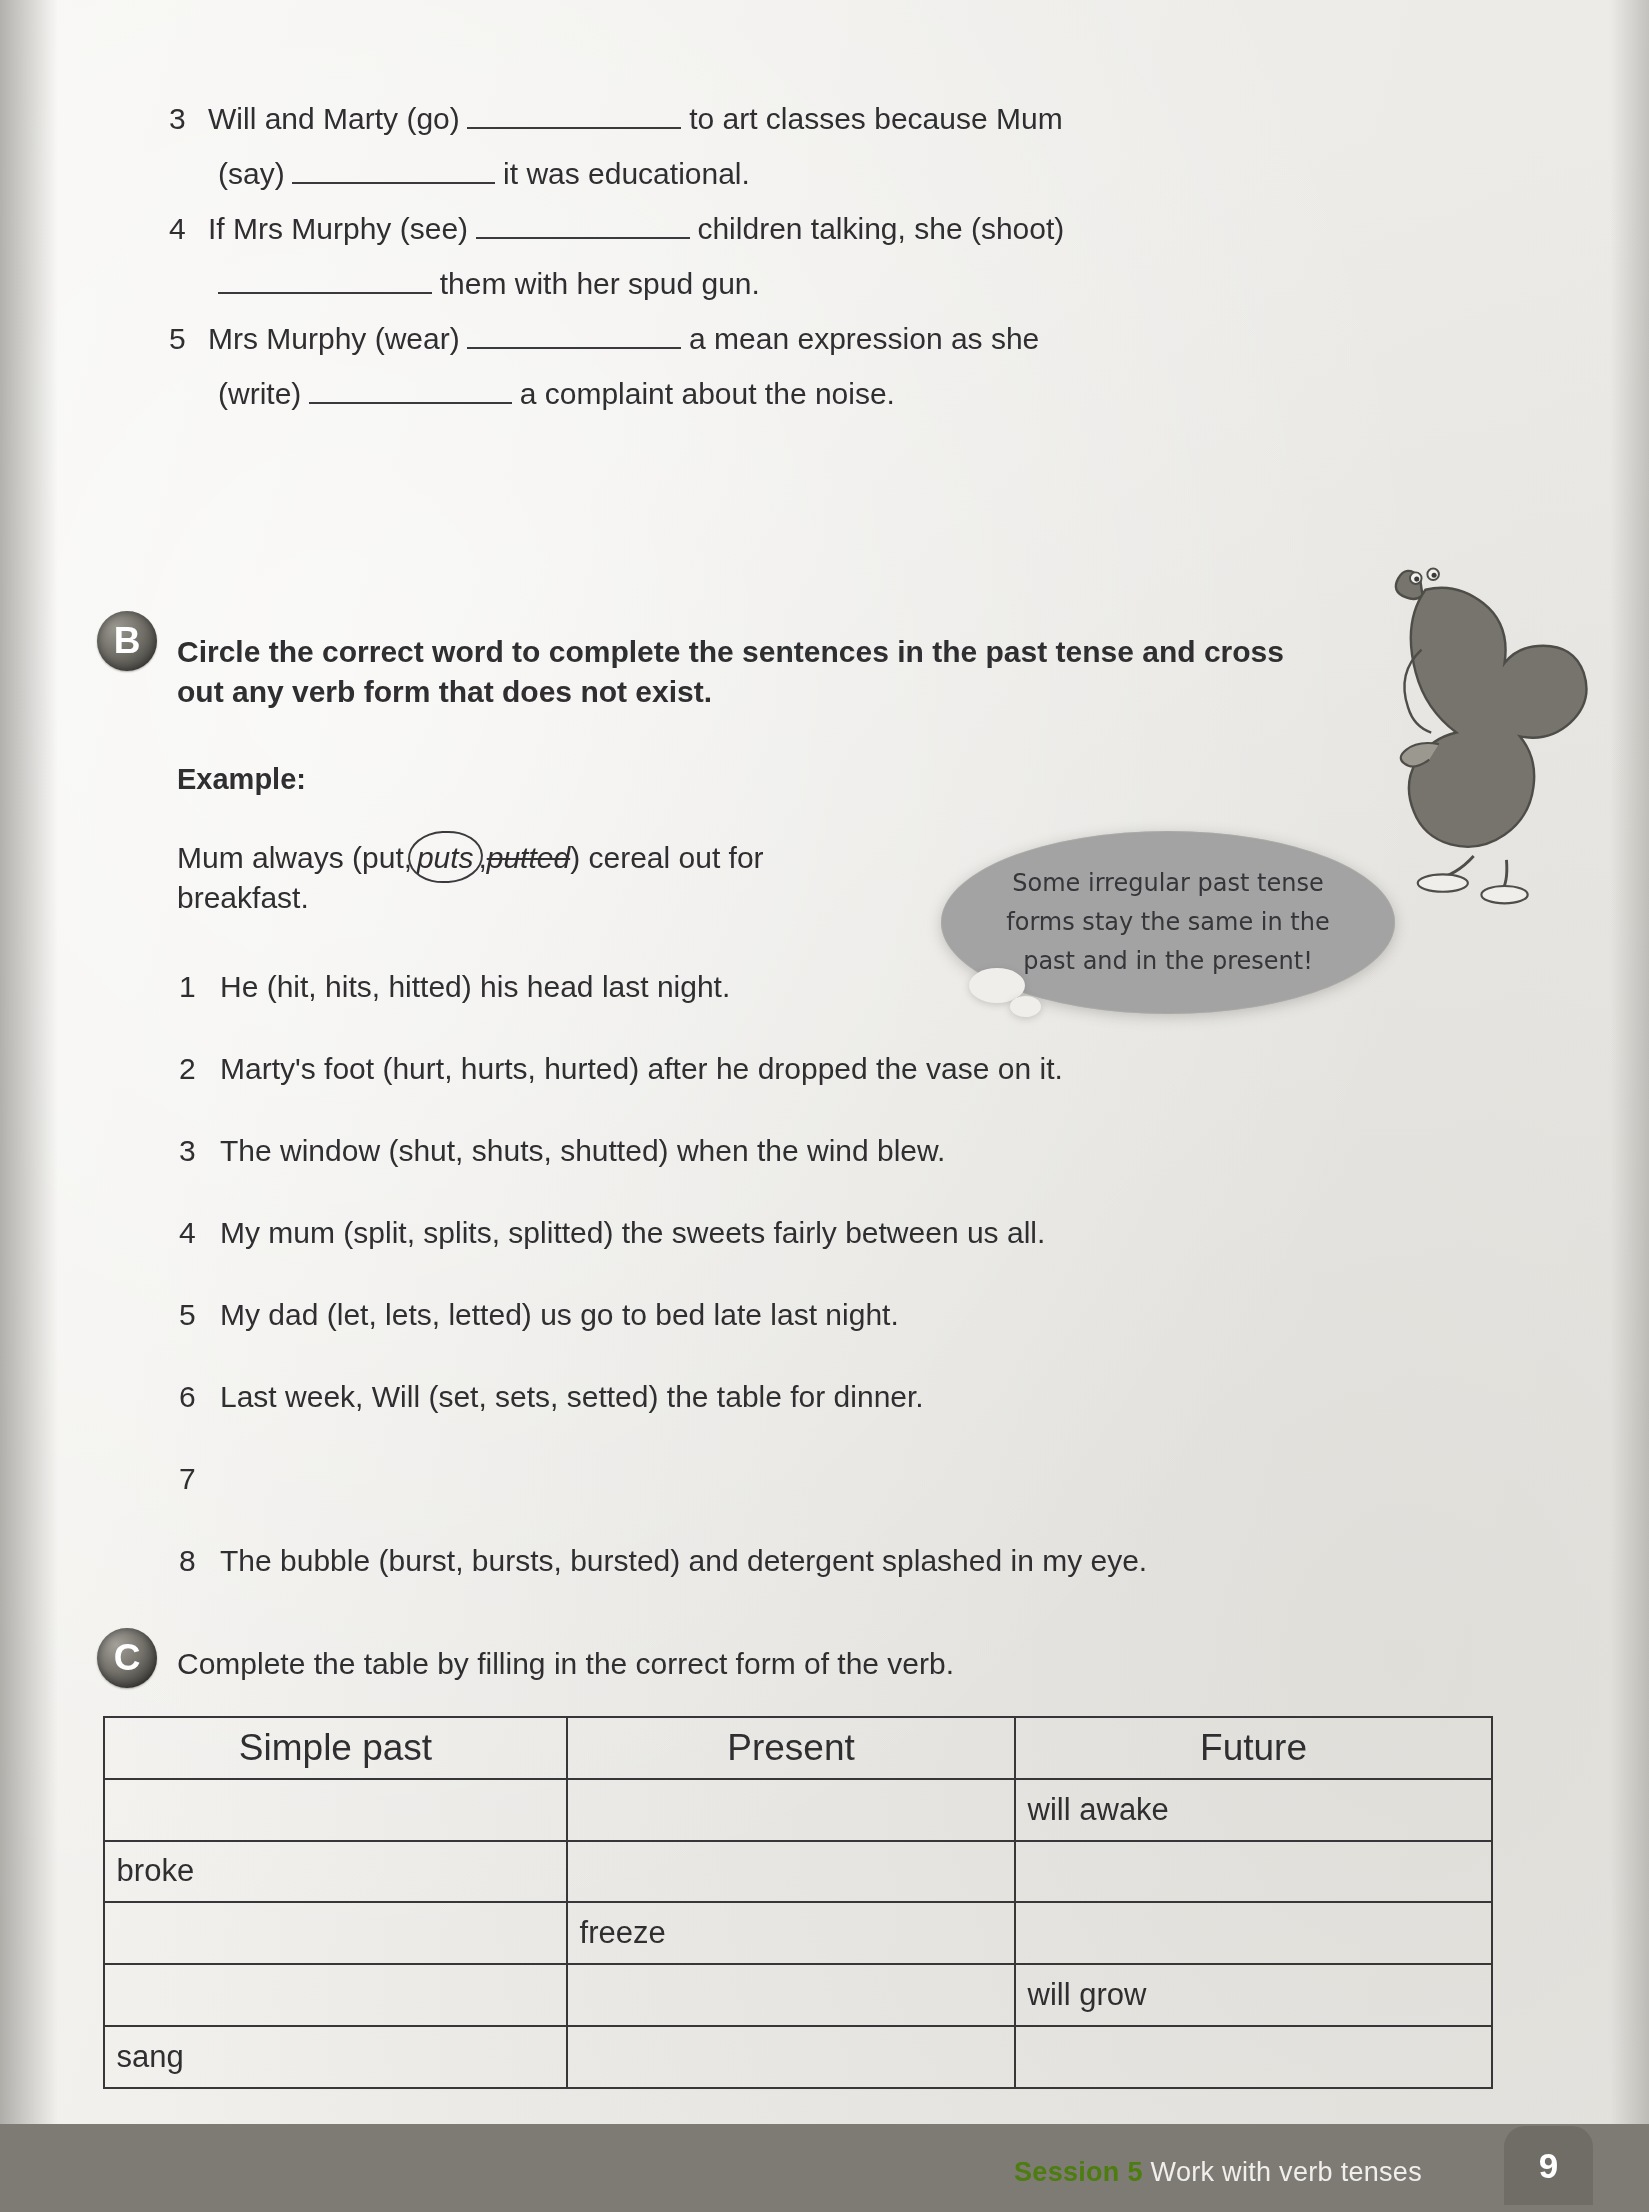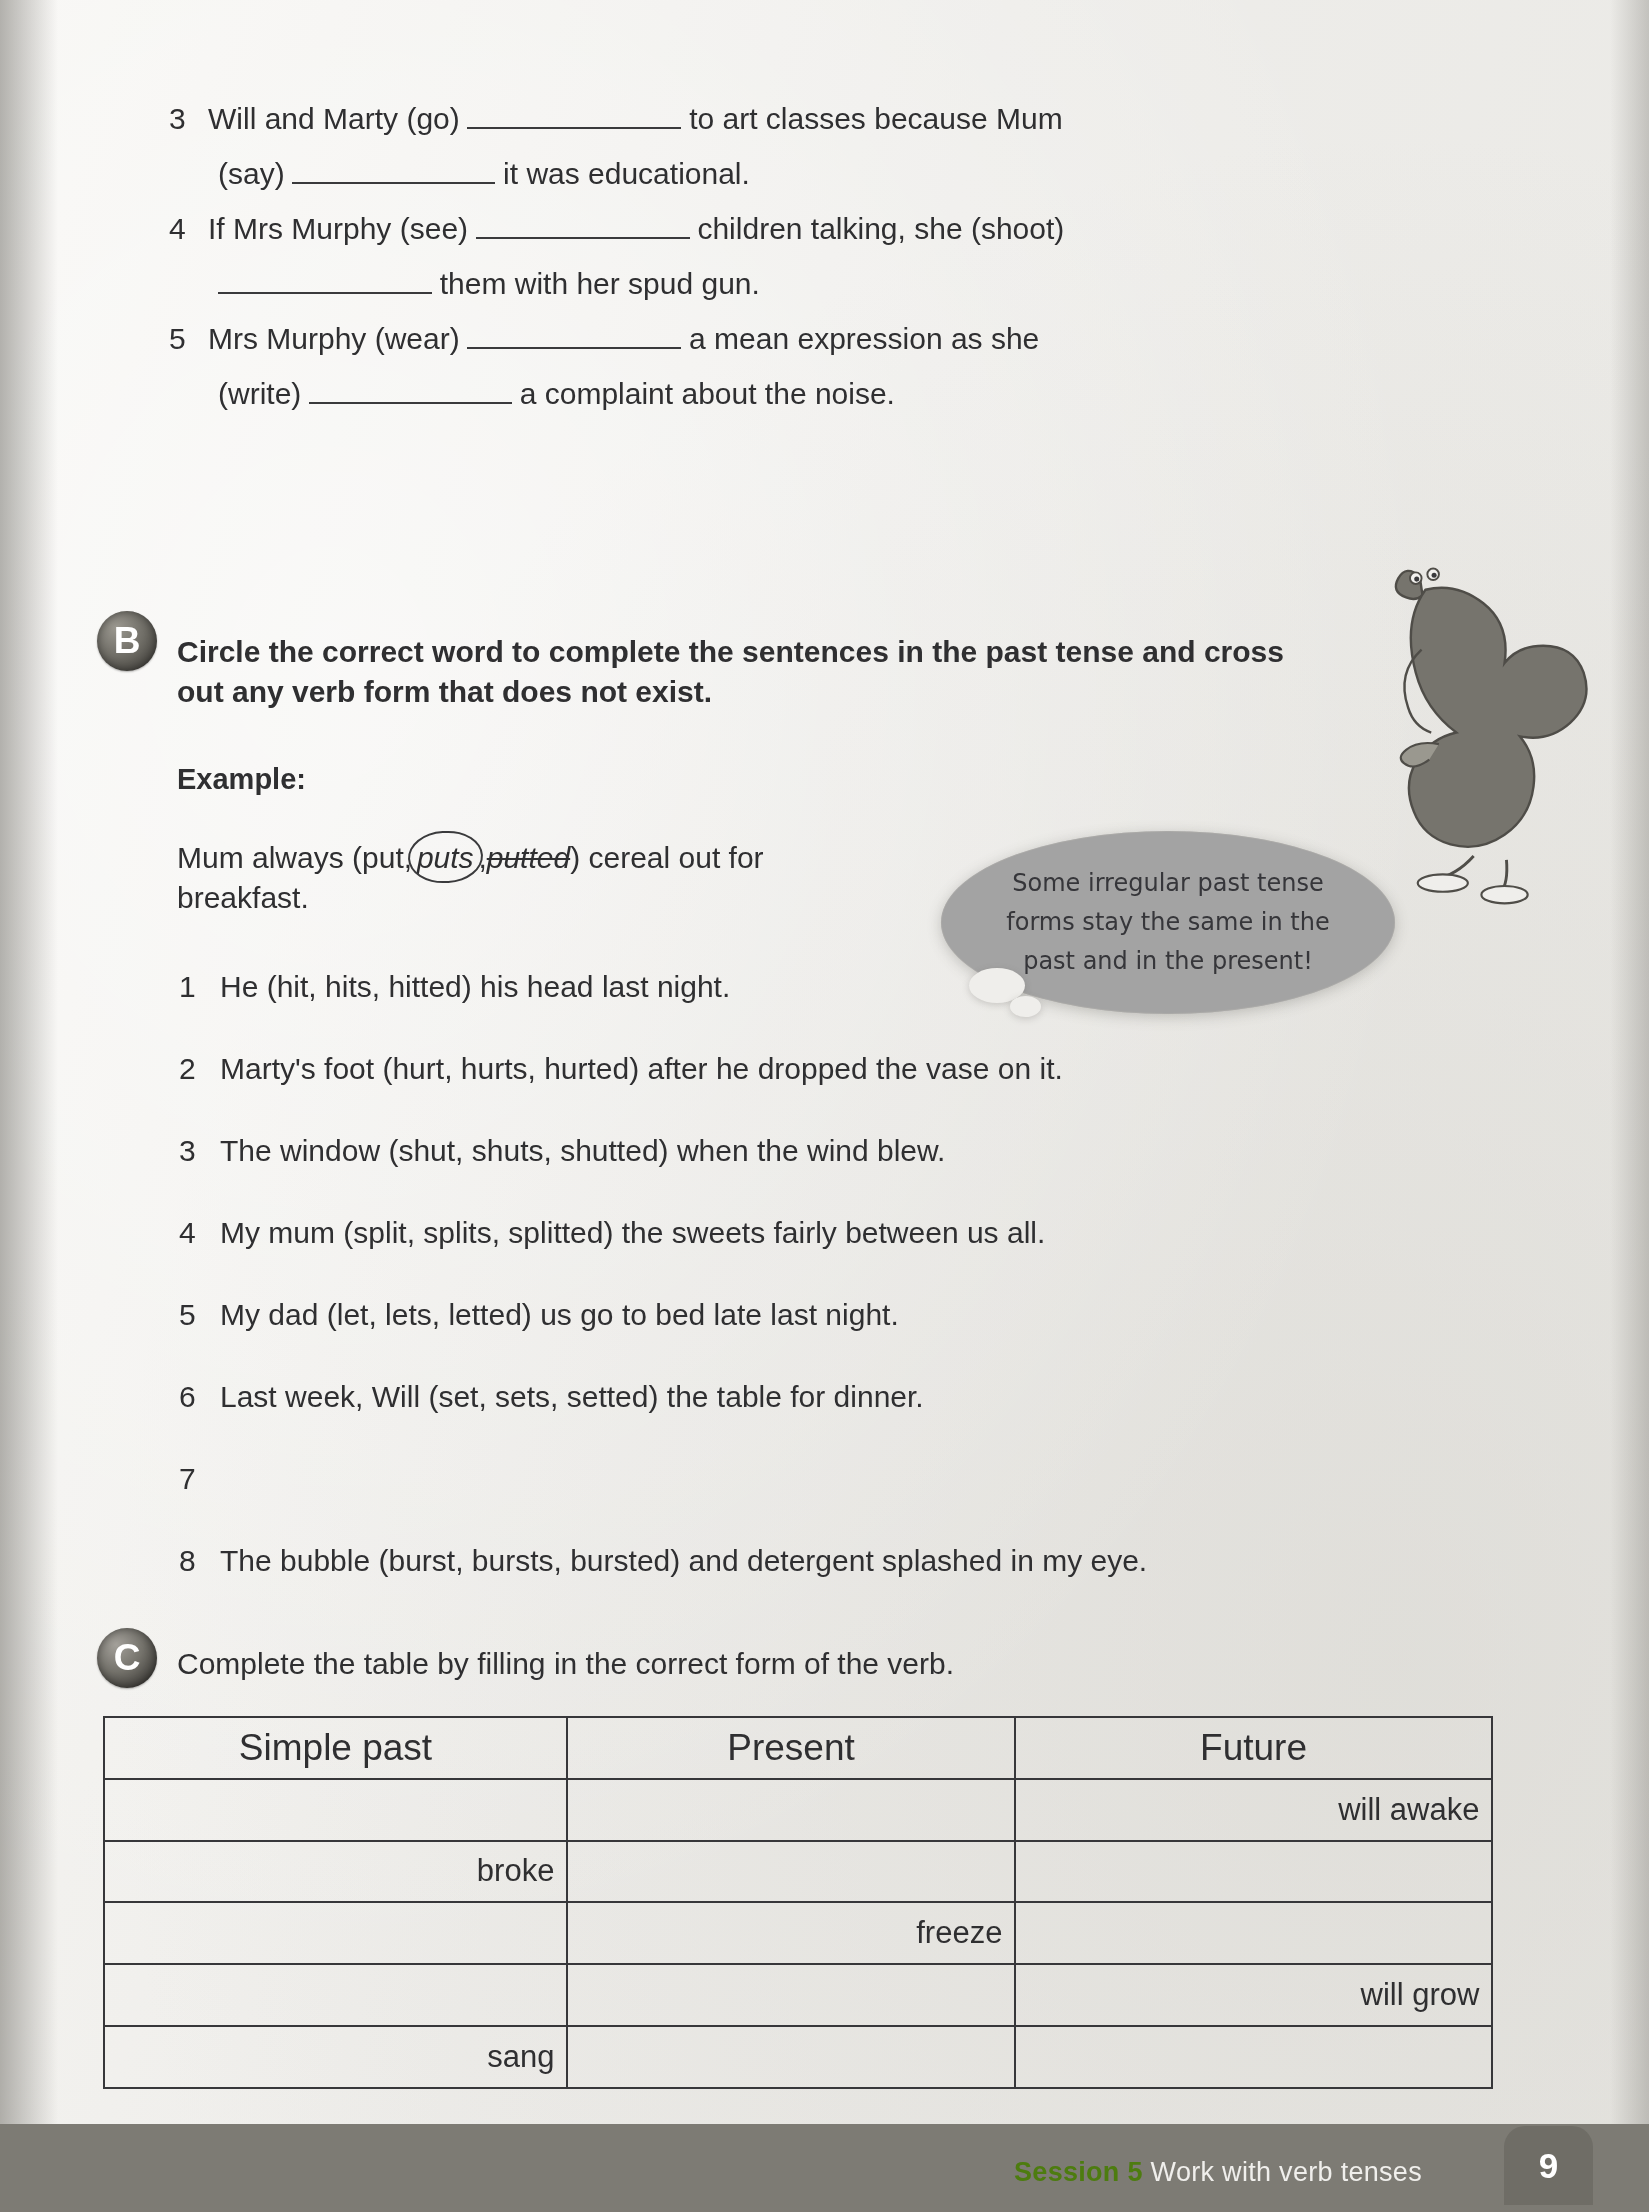--- a/index.html
+++ b/index.html
@@ -224,21 +224,21 @@
     width: 1388px;
     border-collapse: collapse;
     table-layout: fixed;
     font-size: 31px;
   }
   .verb-table td, .verb-table th {
     border: 2.4px solid #37373a;
     height: 56px;
     padding: 1.9px 11.6px;
     font-weight: normal;
-    text-align: right;
+    text-align: left;
     vertical-align: middle;
   }
   .verb-table th { text-align: center; font-size: 37px; }
   .col-past { width: 463px; }
   .col-pres { width: 448px; }
   .col-fut  { width: 477px; }
 
   
   .footer-bar {
     position: absolute;

